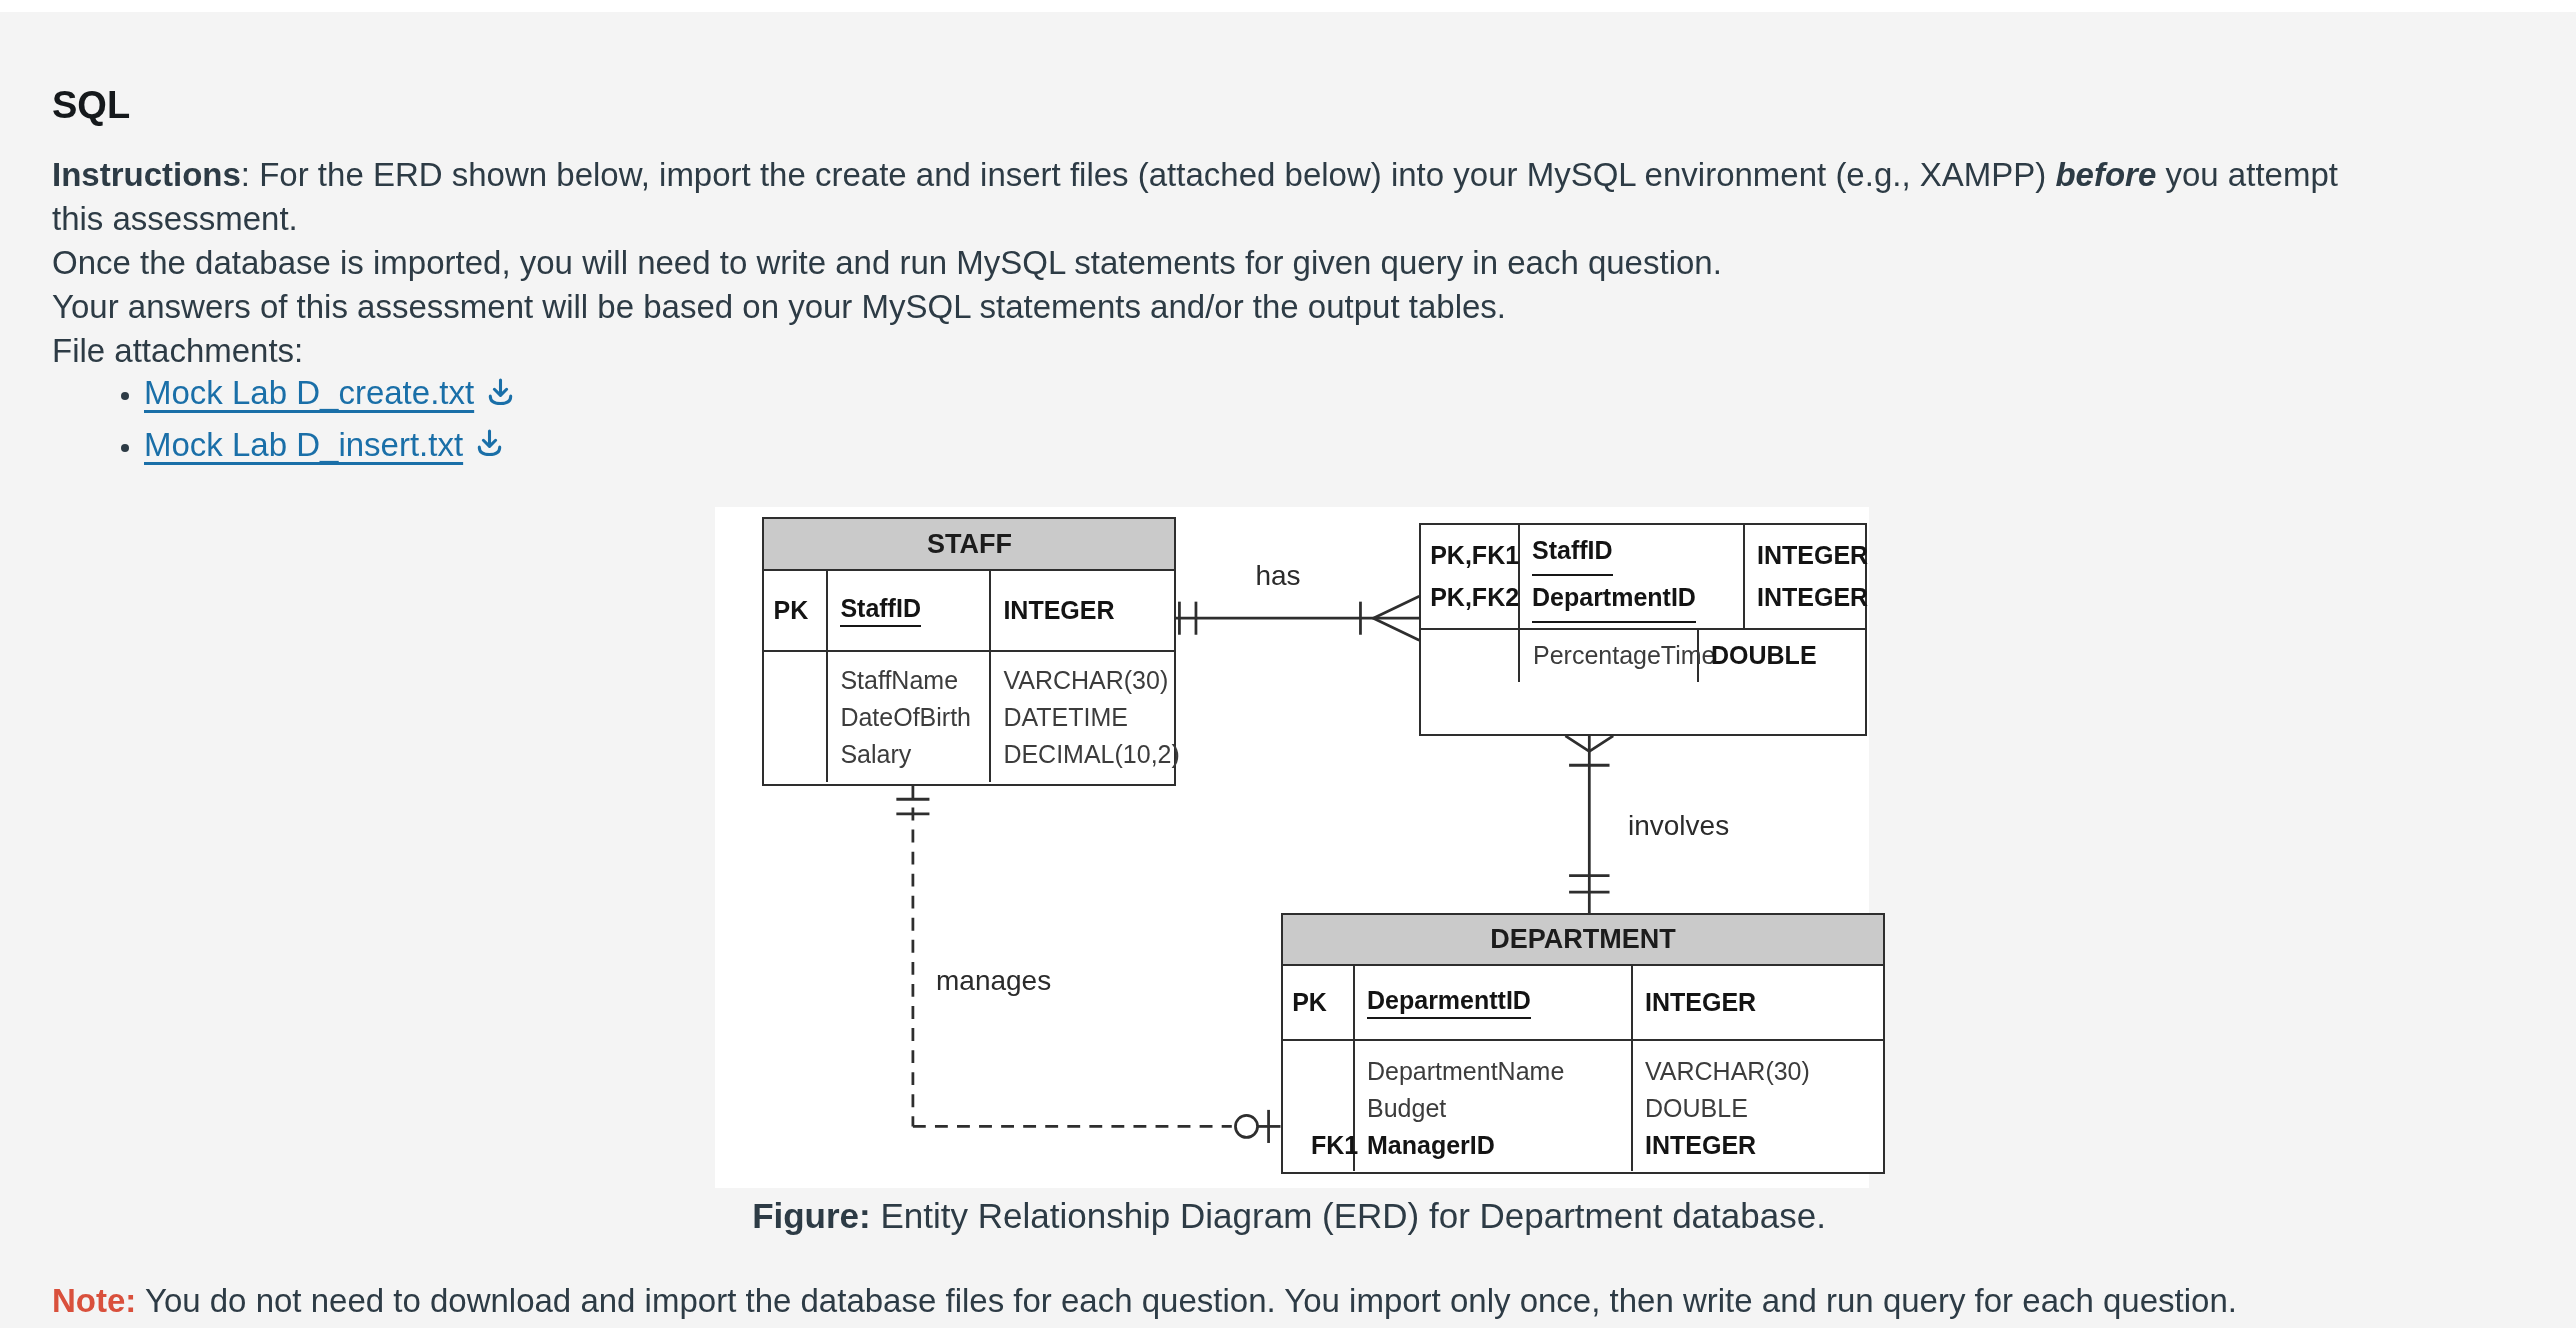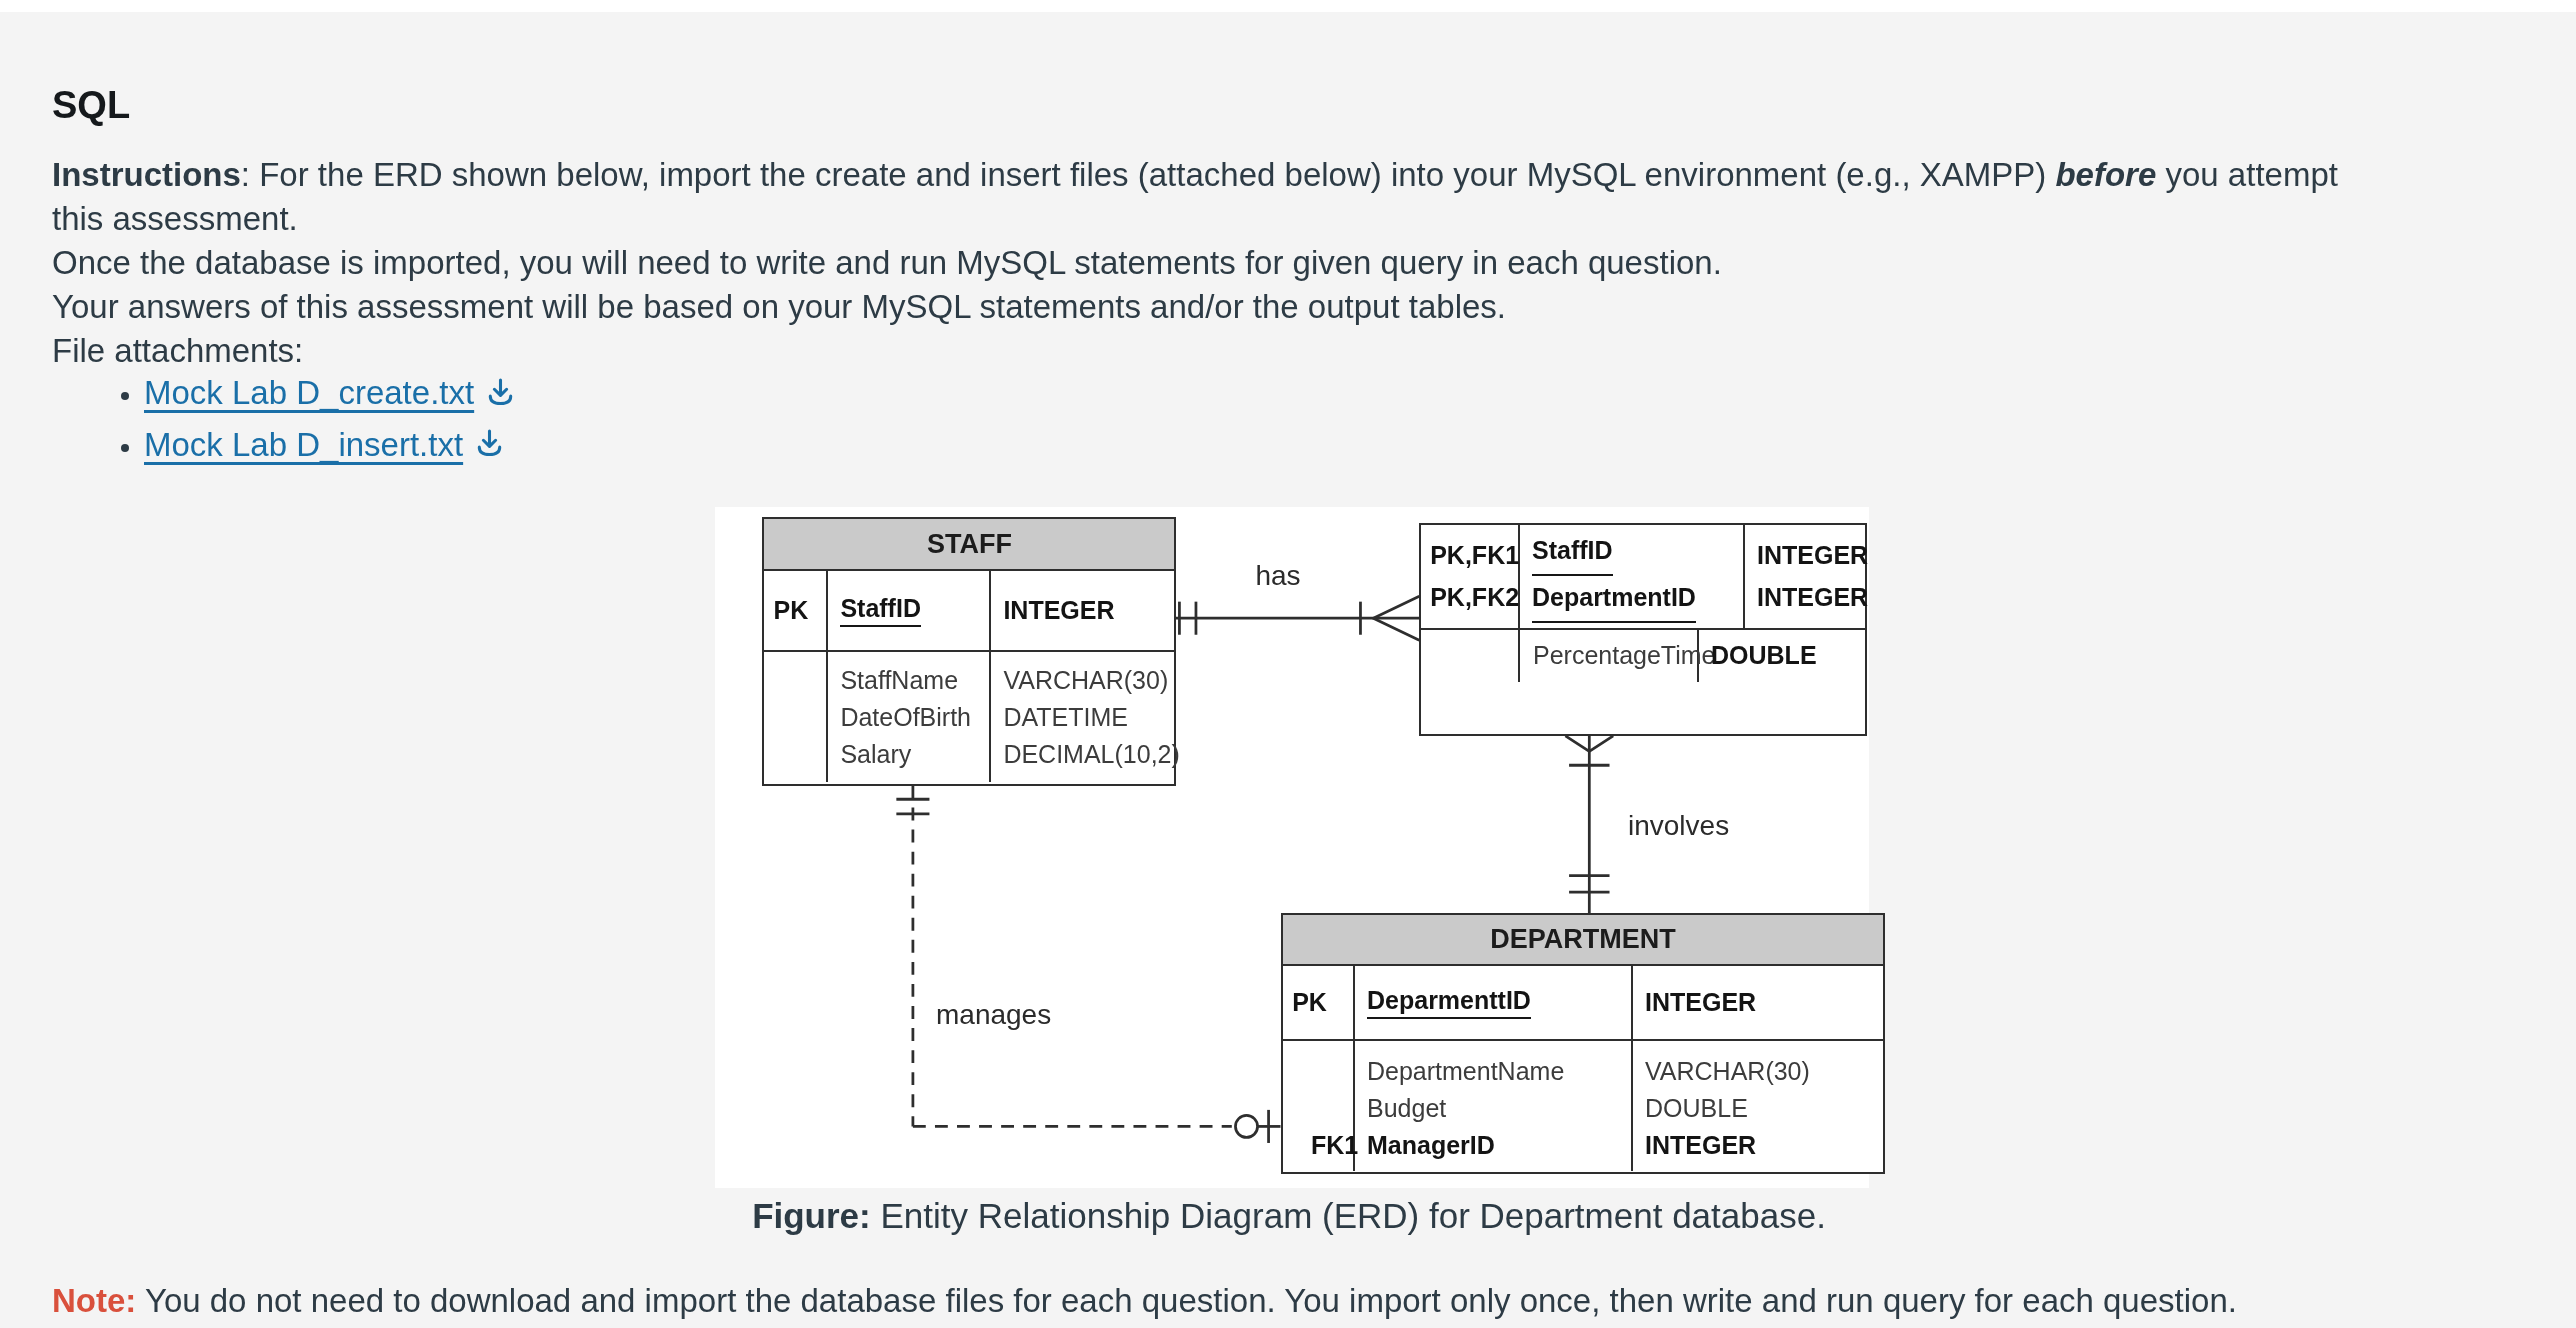--- a/index.html
+++ b/index.html
@@ -118,21 +118,21 @@
         <line x1="197" y1="334" x2="233" y2="334"></line>
         <circle cx="578" cy="674" r="12" fill="#ffffff"></circle>
         <line x1="590" y1="674" x2="615" y2="674"></line>
         <line x1="602" y1="656" x2="602" y2="692"></line>
       </g>
     </g>
   </svg>
 
   <div class="rel-label" style="left:508px;top:53px;width:110px;text-align:center;">has</div>
   <div class="rel-label" style="left:913px;top:303px;">involves</div>
-  <div class="rel-label" style="left:221px;top:458px;margin-top:34px;">manages</div>
+  <div class="rel-label" style="left:221px;top:458px;">manages</div>
 
   <div class="erd-table" style="left:7.4px;top:10px;width:414px;height:269px;margin-left:40px;">
     <div class="erd-head" style="height:52px;">STAFF</div>
     <div class="erd-row sep" style="height:81px;">
       <div class="cell kc vcent" style="width:64px;">PK</div>
       <div class="cell nc vcent" style="width:163px;">
           <span><span class="pkname">StaffID</span></span>
         </div>
       <div class="cell tc vcent bold" style="width:181px;">INTEGER</div>
     </div>

